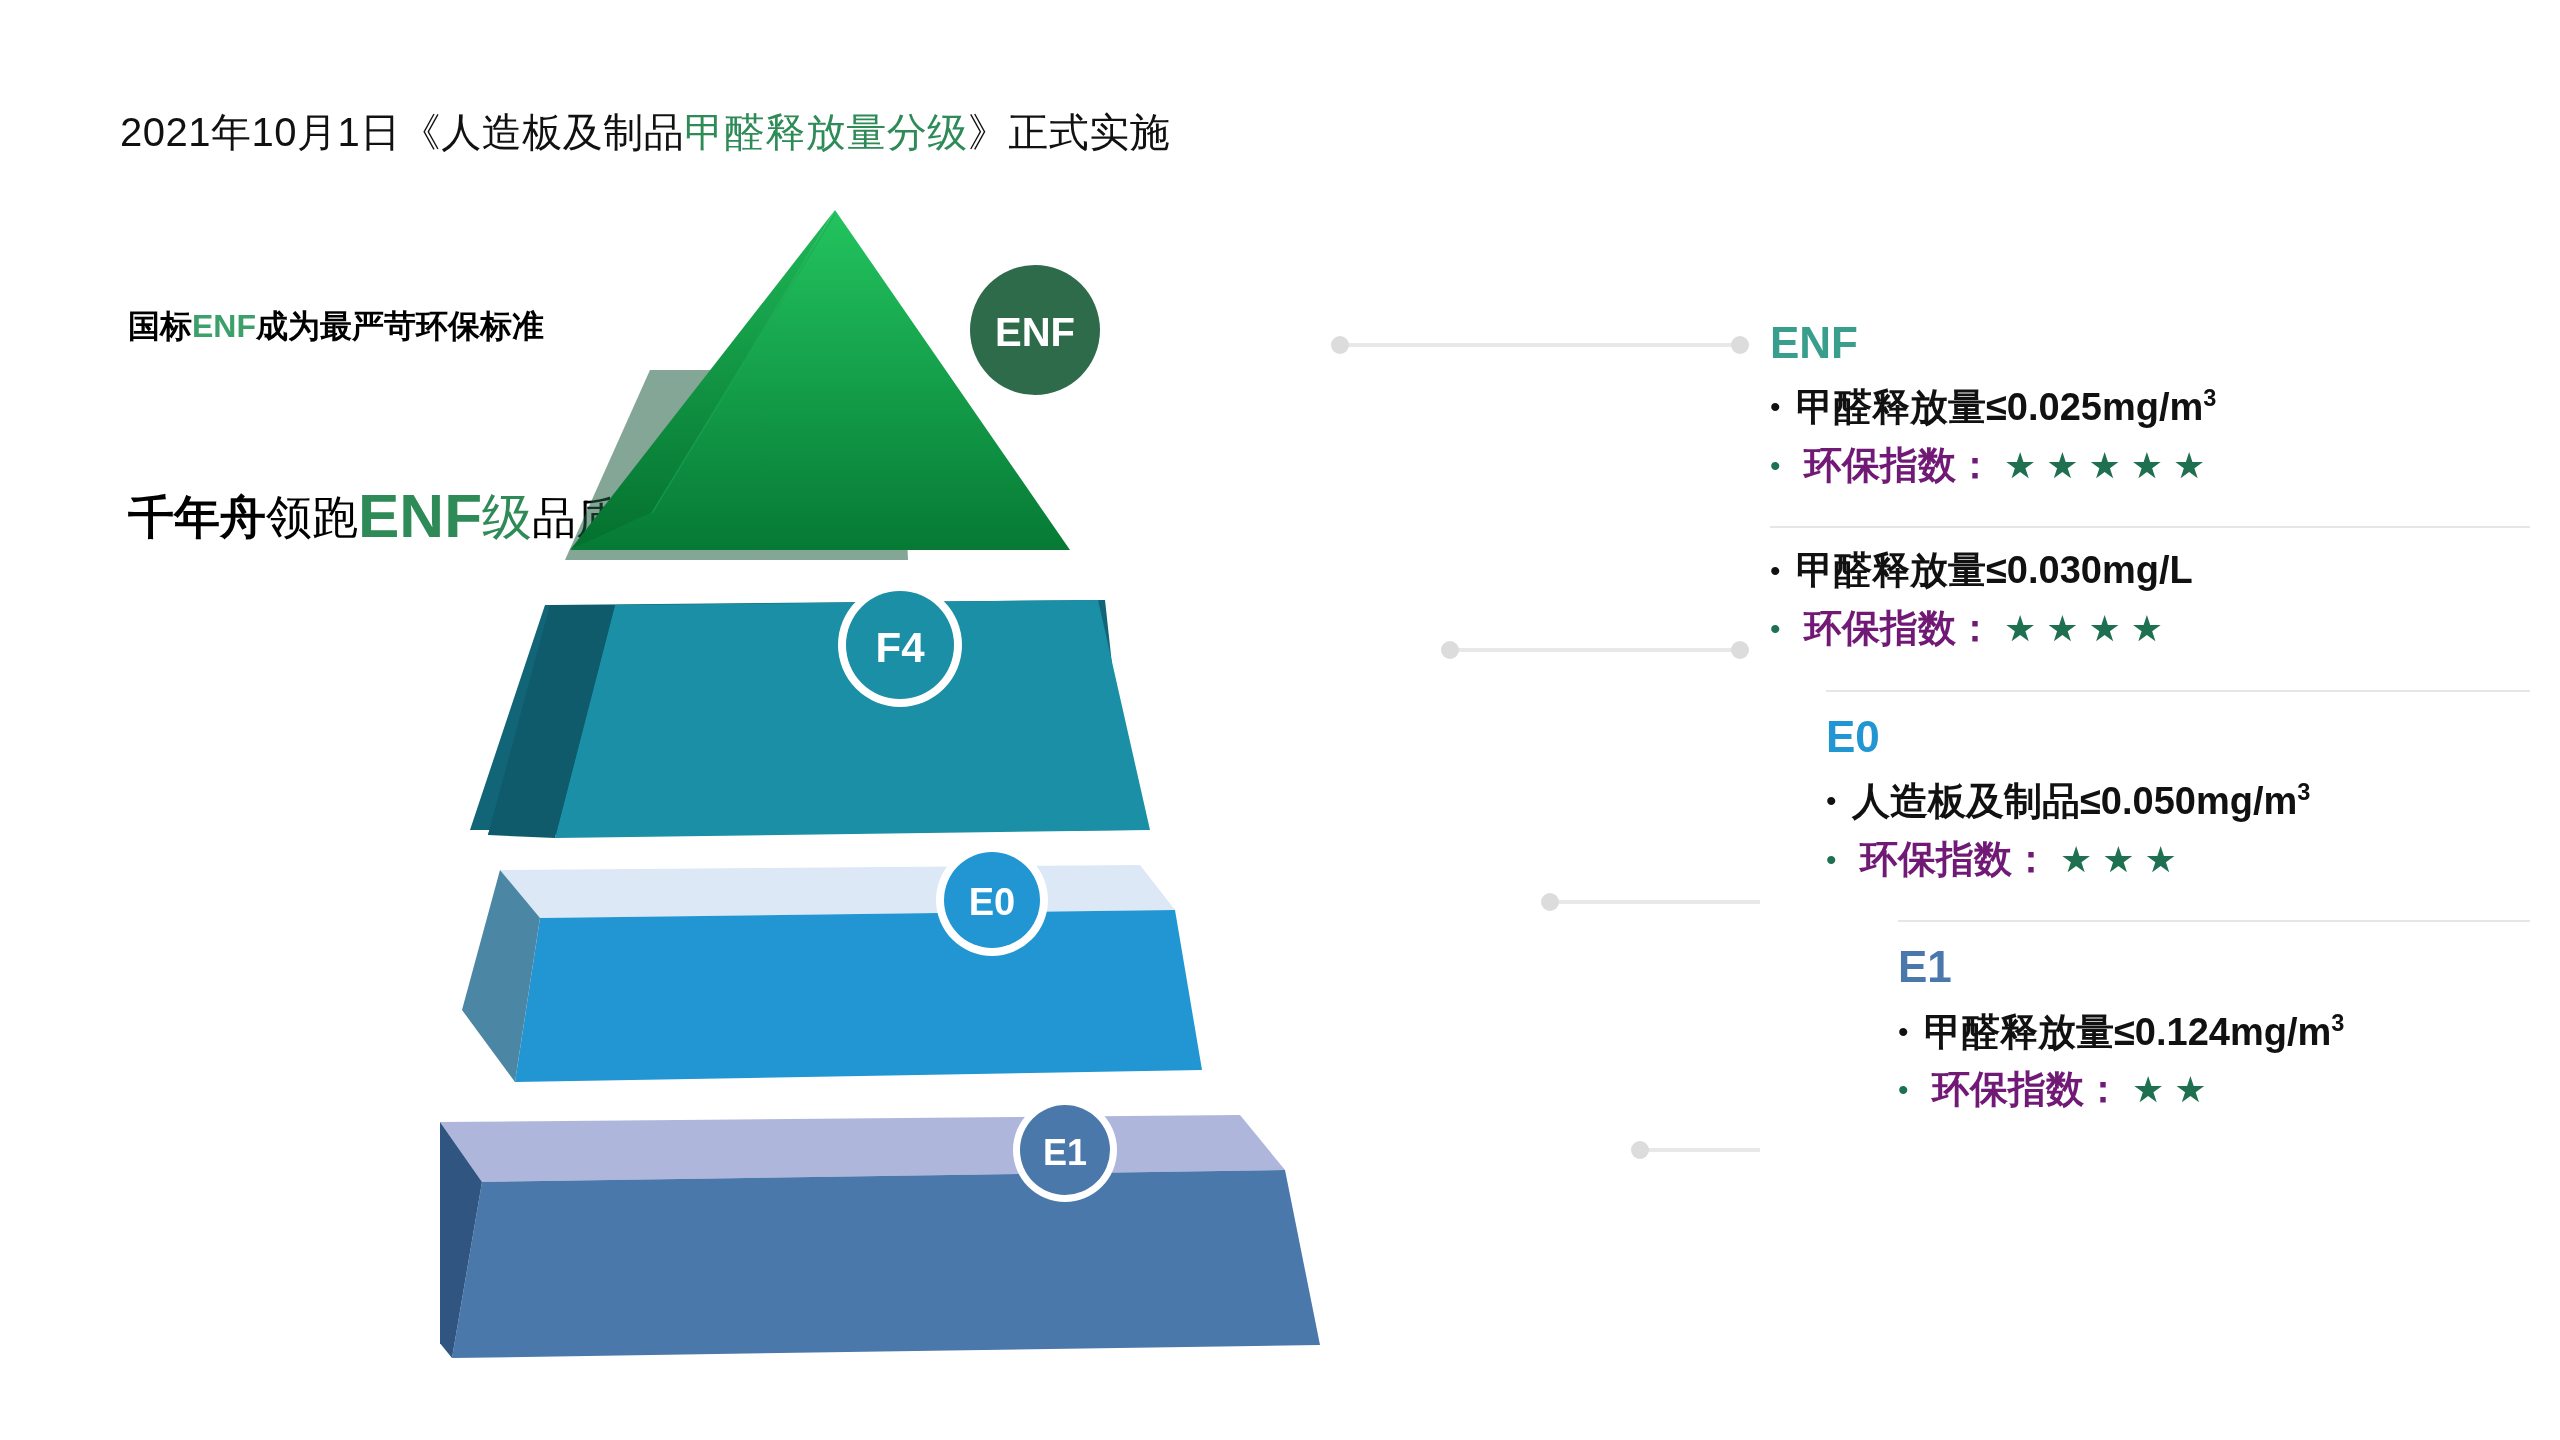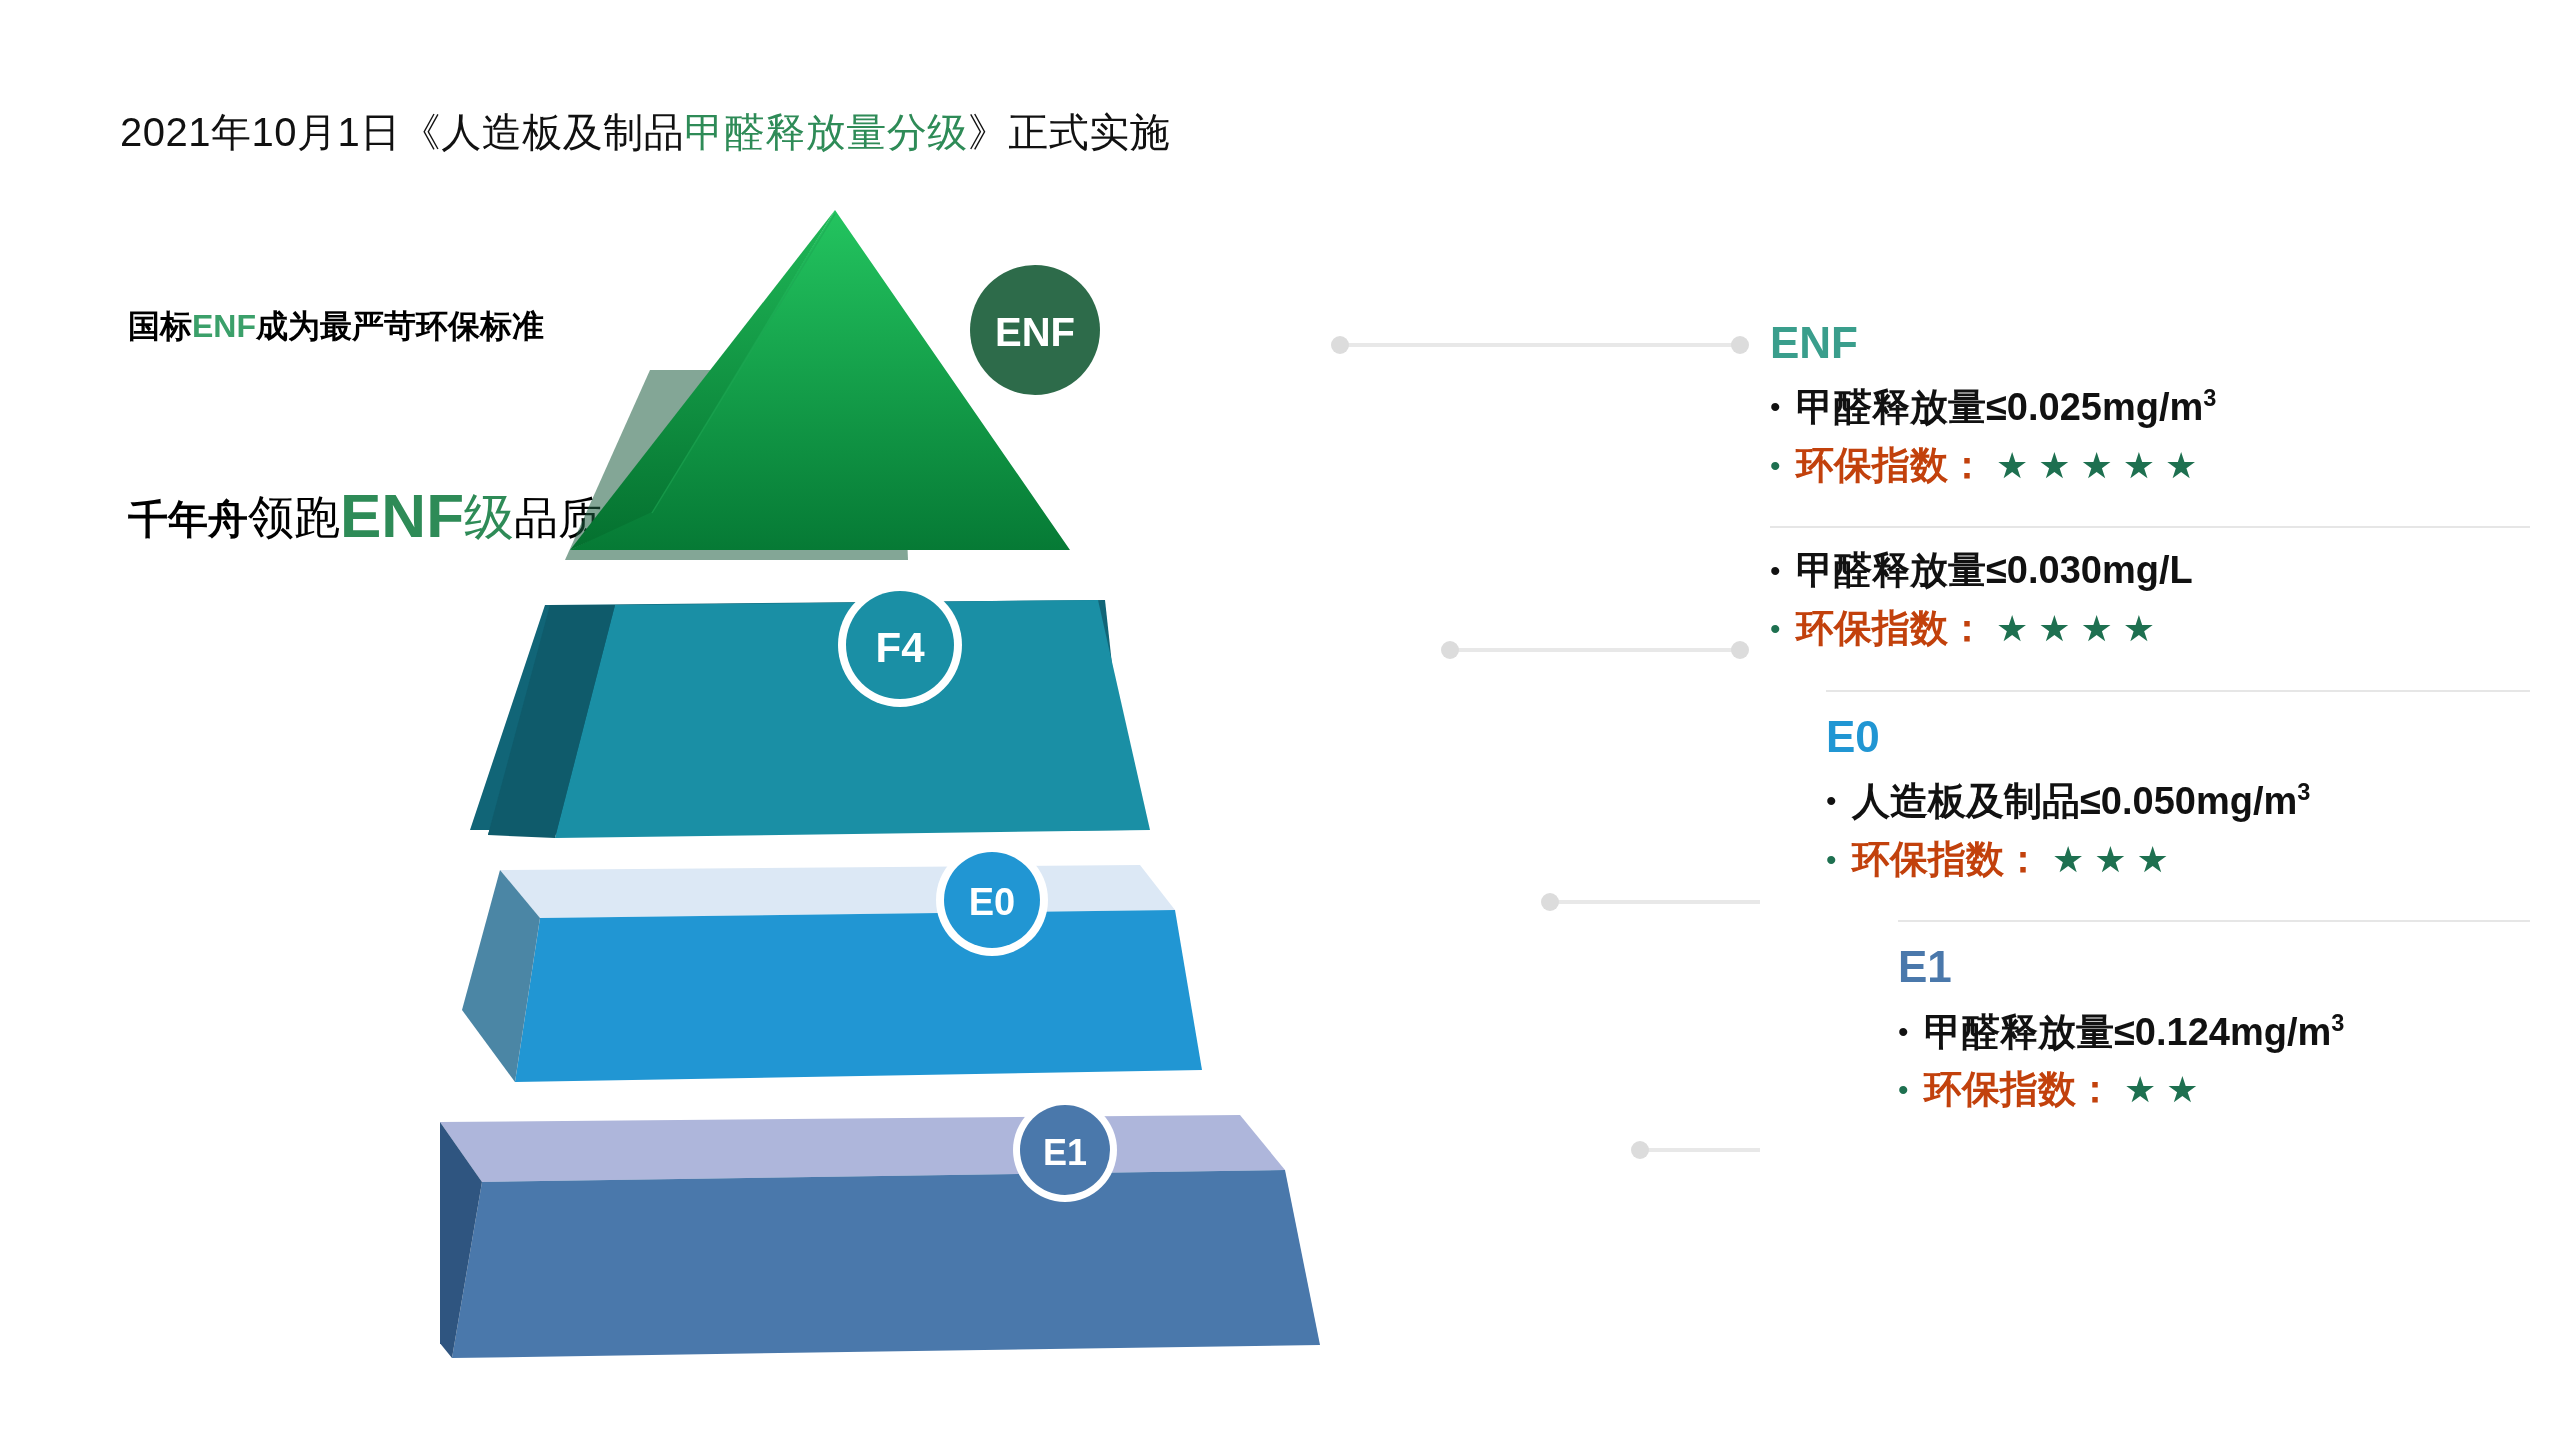--- a/index.html
+++ b/index.html
@@ -43,21 +43,21 @@
   #headline-1 .green { color: #3ba06a; }
 
   #headline-2 {
     position: absolute;
     left: 128px;
     top: 485px;
     white-space: nowrap;
     line-height: 1;
     color: #000000;
   }
-  #headline-2 .strong { font-size: 40px; font-weight: bold; }
+  #headline-2 .strong { font-size: 46px; font-weight: bold; }
   #headline-2 .plain  { font-size: 46px; font-weight: normal; }
   #headline-2 .big-green {
     font-size: 62px;
     font-weight: bold;
     color: #2e8b57;
     vertical-align: -4px;
   }
   #headline-2 .green-cn {
     font-size: 50px;
     font-weight: normal;
@@ -117,21 +117,21 @@
     flex: 0 0 26px;
   }
   .bullet.dark { color: #111111; }
   .bullet.green { color: #1e7050; }
   .row-text {
     font-size: 38px;
     font-weight: bold;
     line-height: 1.1;
   }
   .row-text.black { color: #111111; }
-  .row-text.green { color: #c2410c; }
+  .row-text.green { color: #701a75; margin-left: 8px; }
   .stars {
     display: inline-block;
     margin-left: 10px;
     color: #1e7050;
     font-size: 36px;
     line-height: 1;
     letter-spacing: 10px;
   }
   sup { font-size: 0.62em; vertical-align: super; }
 </style>

